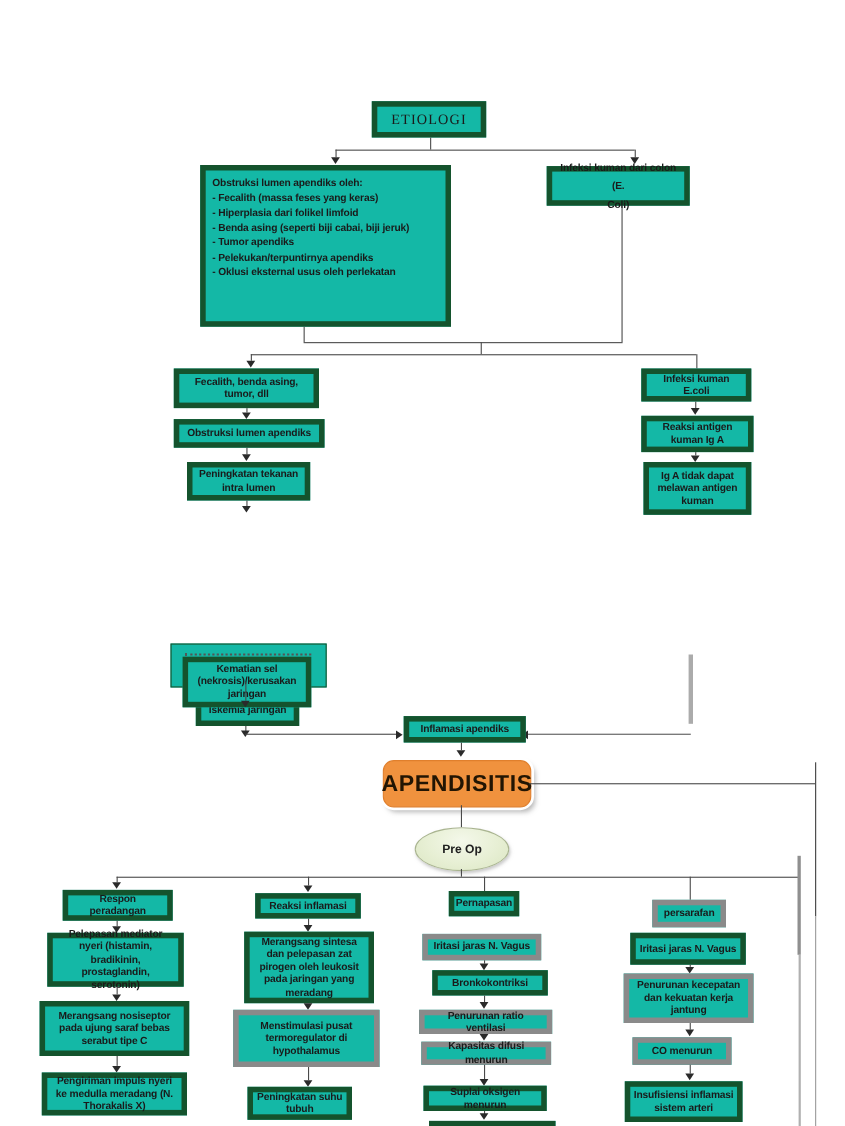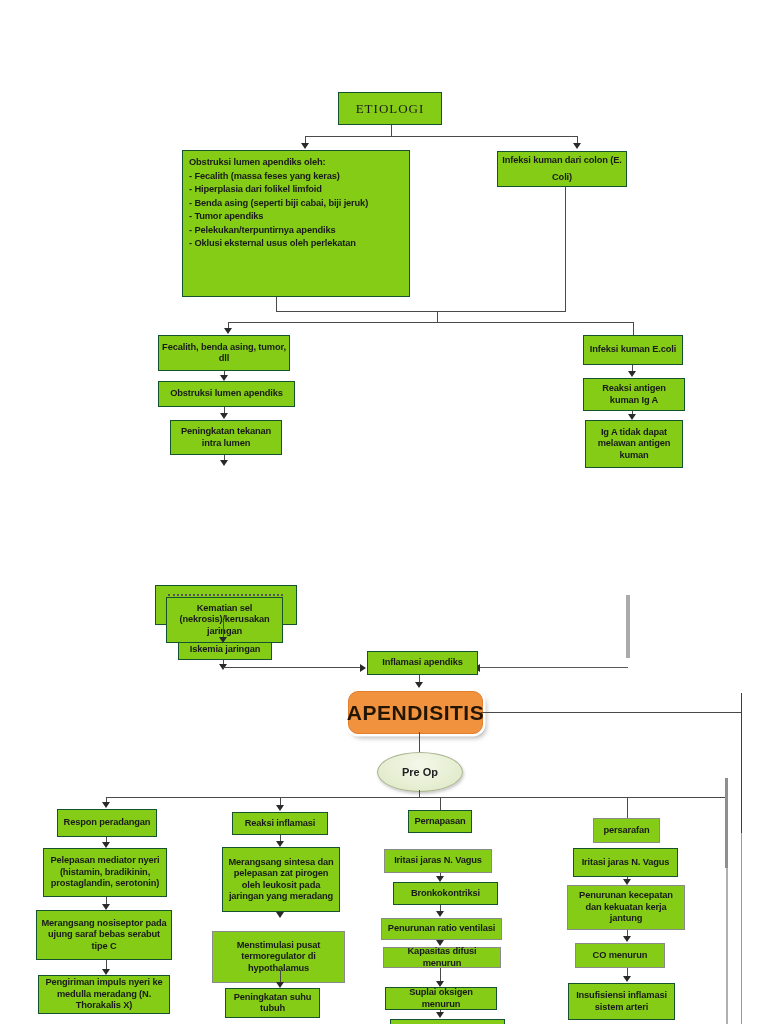--- a/index.html
+++ b/index.html
@@ -1,18 +1,18 @@
 <!DOCTYPE html>
 <html><head>
 <meta charset="utf-8">
 <style>
   html,body{margin:0;padding:0;background:#fff;}
   #page{position:relative;width:768px;height:1024px;background:#ffffff;overflow:hidden;
         font-family:"Liberation Sans",sans-serif;color:#1a1a1a;}
-  .box{position:absolute;background:#84cc16;border:1px solid #14532d;box-sizing:border-box;
+  .box{position:absolute;background:#14b8a6;border:5px solid #14532d;box-sizing:border-box;
        font-size:9.3px;font-weight:bold;letter-spacing:-0.15px;line-height:11.5px;
        display:flex;align-items:center;justify-content:center;text-align:center;padding:2px 3px;}
   .box.g{border-color:#8a8a8a;}
   .vl,.hl{position:absolute;background:#4a4a4a;}
   .vl{width:1px;} .hl{height:1px;}
   .ad{position:absolute;width:0;height:0;border-left:4px solid transparent;
       border-right:4px solid transparent;border-top:6px solid #2a2a2a;}
   .ar{position:absolute;width:0;height:0;border-top:4px solid transparent;
       border-bottom:4px solid transparent;border-left:6px solid #2a2a2a;}
   .al{position:absolute;width:0;height:0;border-top:4px solid transparent;
@@ -147,21 +147,21 @@
   <div class="box" style="left:36px;top:910px;width:136px;height:50px;">Merangsang nosiseptor pada ujung saraf bebas serabut tipe C</div>
   <div class="vl" style="left:106px;top:960px;height:9px;"></div>
   <div class="ad" style="left:102px;top:969px;"></div>
   <div class="box" style="left:38px;top:975px;width:132px;height:39px;">Pengiriman impuls nyeri ke medulla meradang (N. Thorakalis X)</div>
 
   <div class="box" style="left:232px;top:812px;width:96px;height:23px;">Reaksi inflamasi</div>
   <div class="vl" style="left:280px;top:835px;height:6px;"></div>
   <div class="ad" style="left:276px;top:841px;"></div>
   <div class="box" style="left:222px;top:847px;width:118px;height:65px;">Merangsang sintesa dan pelepasan zat pirogen oleh leukosit pada jaringan yang meradang</div>
   <div class="ad" style="left:276px;top:912px;"></div>
-  <div class="box g" style="left:212px;top:918px;width:133px;height:52px;margin-top:13px;">Menstimulasi pusat termoregulator di hypothalamus</div>
+  <div class="box g" style="left:212px;top:918px;width:133px;height:52px;">Menstimulasi pusat termoregulator di hypothalamus</div>
   <div class="vl" style="left:280px;top:970px;height:12px;"></div>
   <div class="ad" style="left:276px;top:982px;"></div>
   <div class="box" style="left:225px;top:988px;width:95px;height:30px;">Peningkatan suhu tubuh</div>
 
   <div class="box" style="left:408px;top:810px;width:64px;height:23px;">Pernapasan</div>
   <div class="box g" style="left:384px;top:849px;width:108px;height:24px;">Iritasi jaras N. Vagus</div>
   <div class="vl" style="left:440px;top:873px;height:3px;"></div>
   <div class="ad" style="left:436px;top:876px;"></div>
   <div class="box" style="left:393px;top:882px;width:105px;height:23px;">Bronkokontriksi</div>
   <div class="vl" style="left:440px;top:905px;height:6px;"></div>

